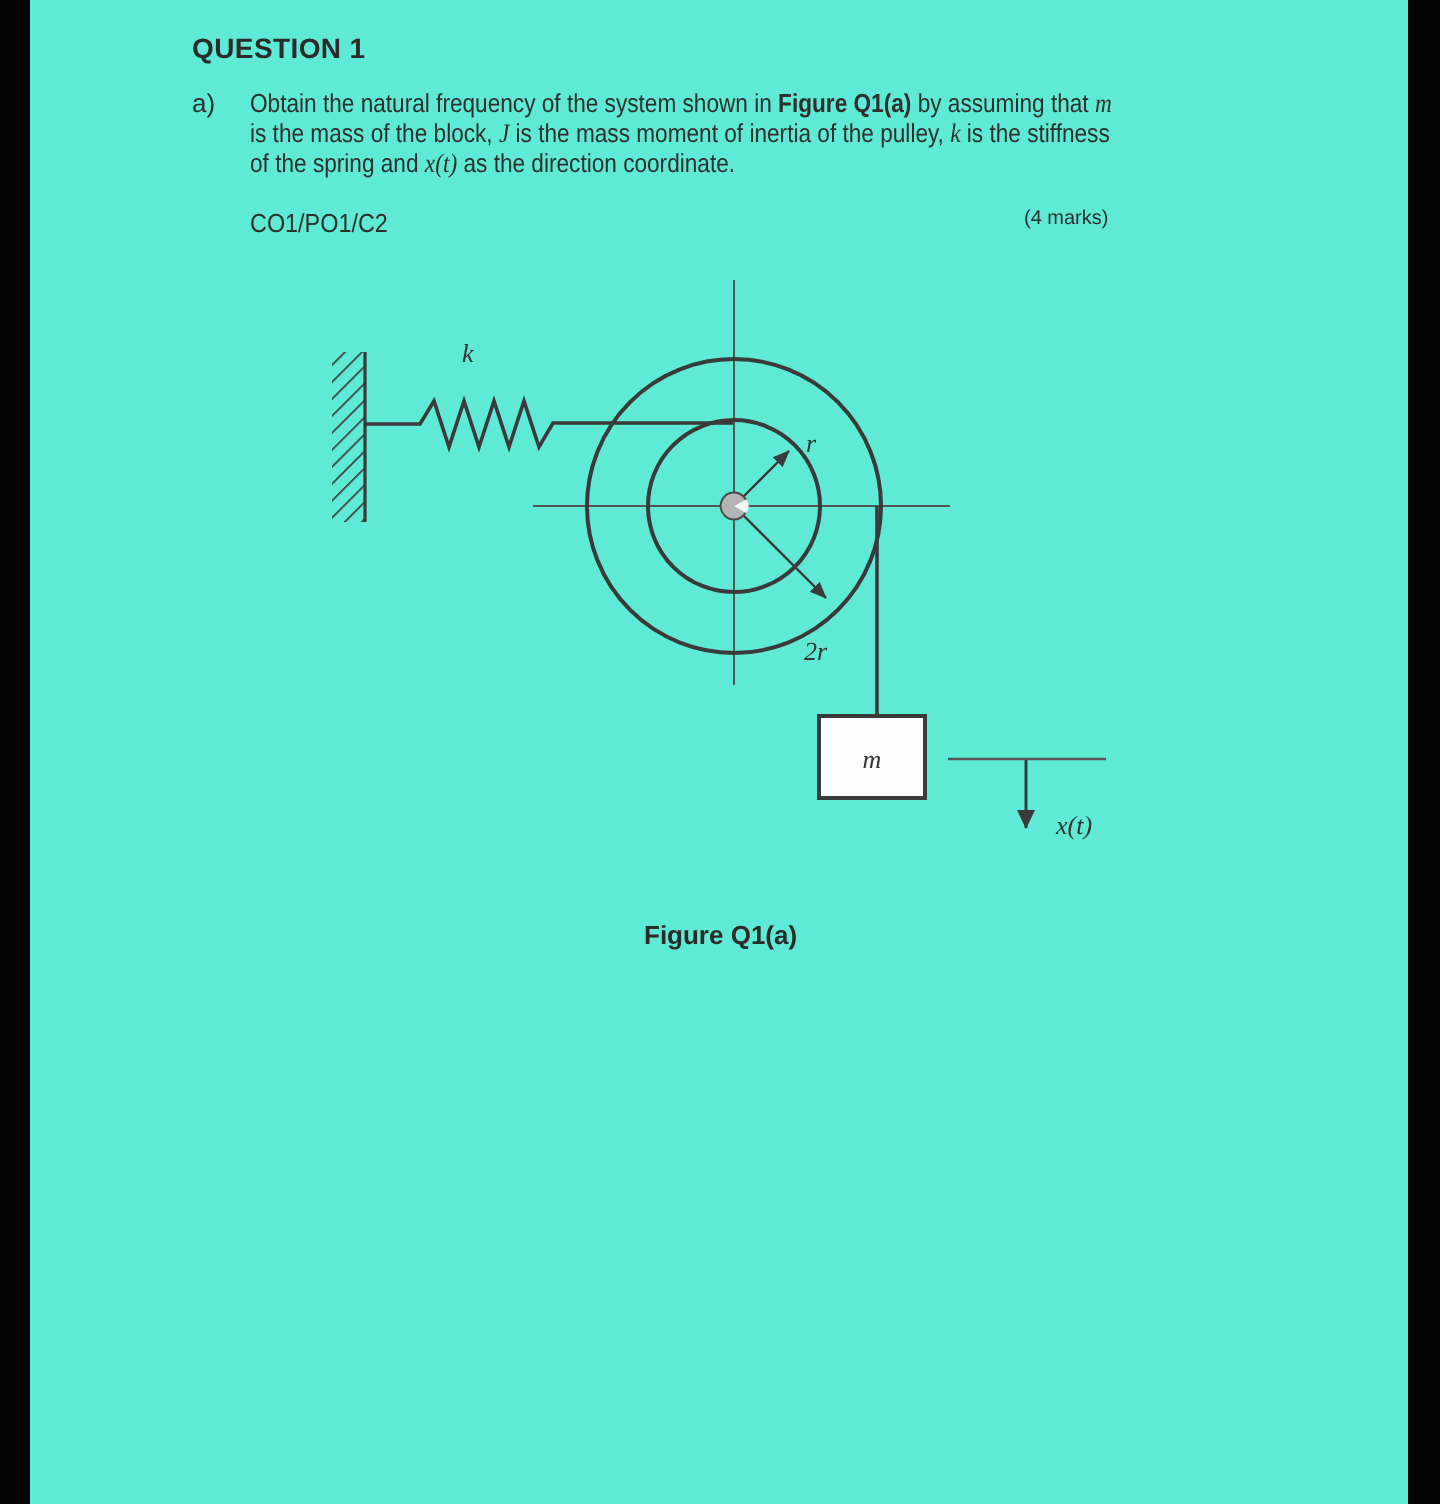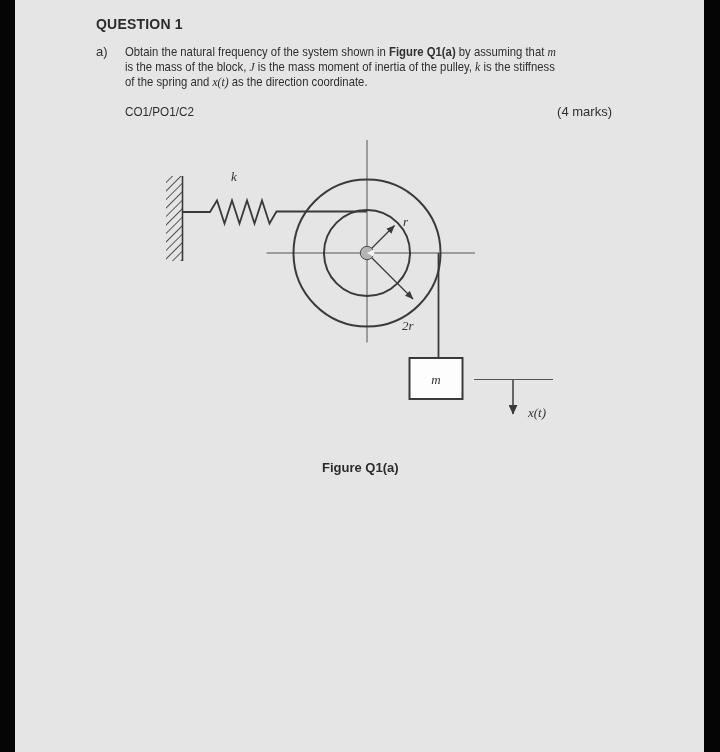--- a/index.html
+++ b/index.html
@@ -1,18 +1,18 @@
 <!DOCTYPE html>
 <html><head>
 <meta charset="utf-8">
 <style>
   html,body { margin:0; padding:0; background:#ffffff; }
   .page {
     position:relative; width:720px; height:752px;
-    background:#e5e5e5; overflow:hidden;
+    background:#5eead4; overflow:hidden;
     font-family:"Liberation Sans", sans-serif; color:#2f2f2f;
   }
   .edge-bar { position:absolute; top:0; height:752px; background:#050505; }
   .edge-bar.left  { left:0;   width:15px; }
   .edge-bar.right { left:704px; width:16px; }
 
   .q-title {
     position:absolute; left:96px; top:16px;
     font-size:14px; font-weight:bold; color:#2b2b2b;
     letter-spacing:0.2px;
@@ -31,21 +31,21 @@
   .math {
     font-family:"Liberation Serif", serif; font-style:italic;
     font-size:13.4px;
   }
   .course {
     position:absolute; left:125px; top:104px; font-size:13px;
     transform:scaleX(0.9); transform-origin:0 0;
   }
   .marks {
     position:absolute; left:512px; top:104px; width:100px;
-    text-align:right; font-size:13px;
+    font-size:10px;
   }
   .caption {
     position:absolute; left:322px; top:460px;
     font-size:13px; font-weight:bold; color:#2b2b2b;
   }
   svg.figure { position:absolute; left:0; top:0; width:720px; height:752px; }
   svg.figure .ink   { stroke:#3a3a3a; fill:none; }
   svg.figure .thin  { stroke:#555555; fill:none; }
   svg.figure text {
     font-family:"Liberation Serif", serif; font-style:italic;

